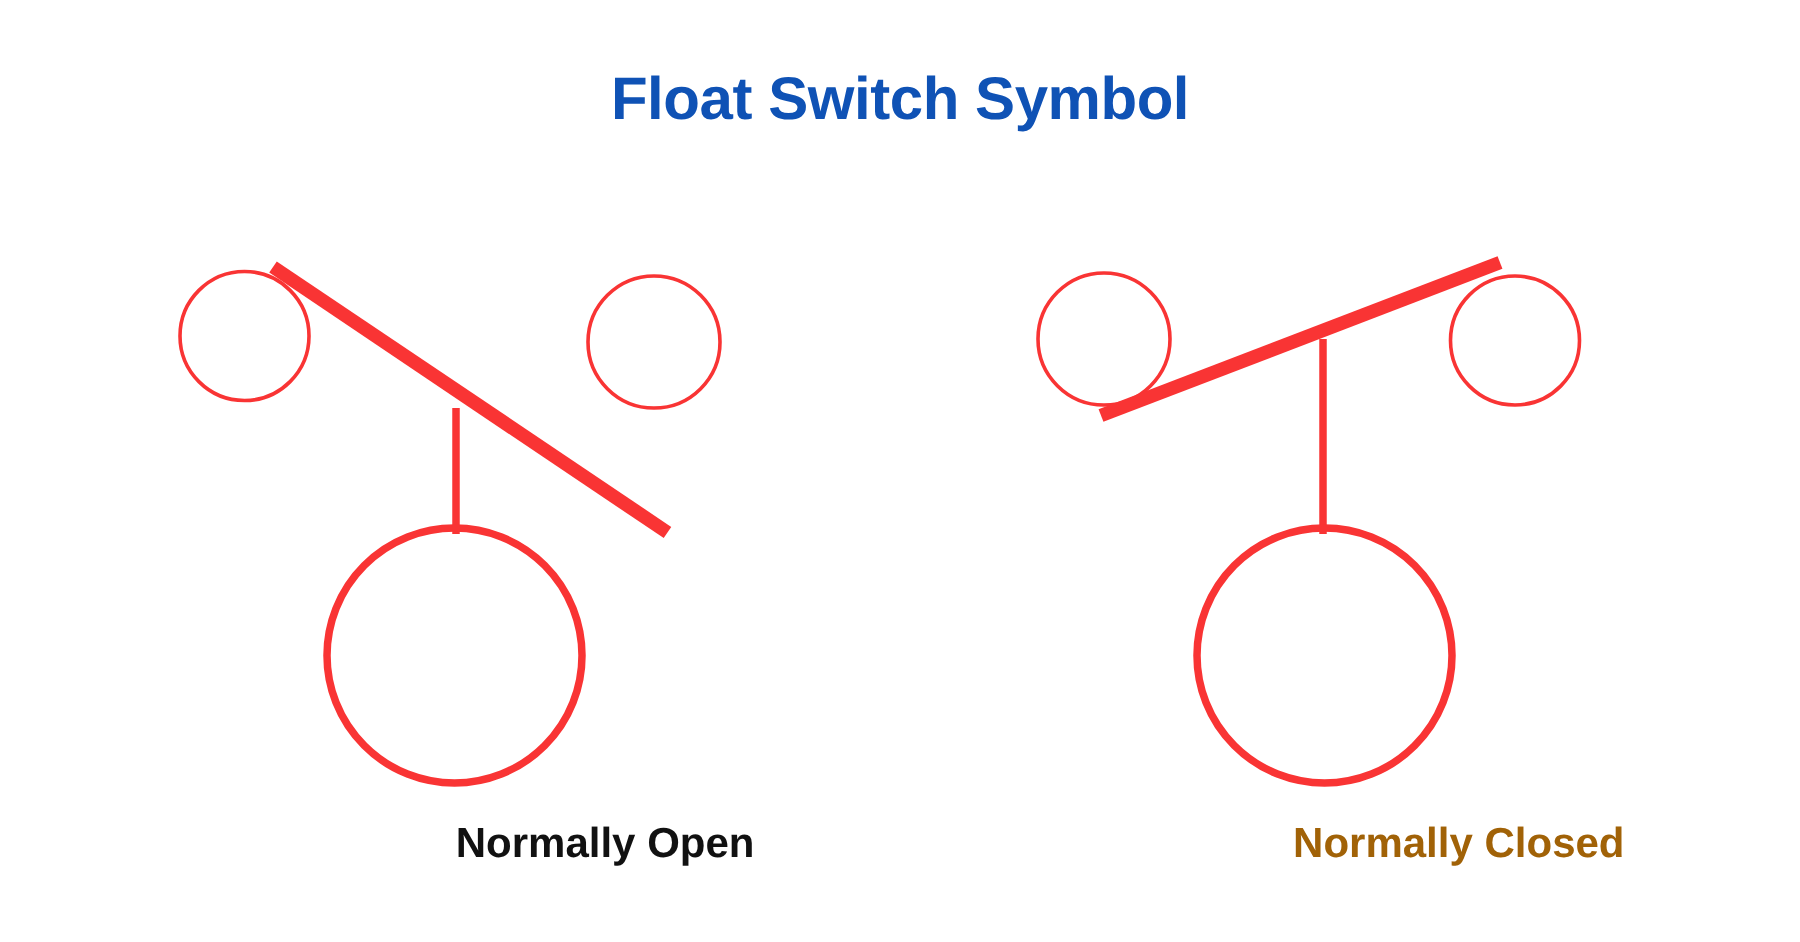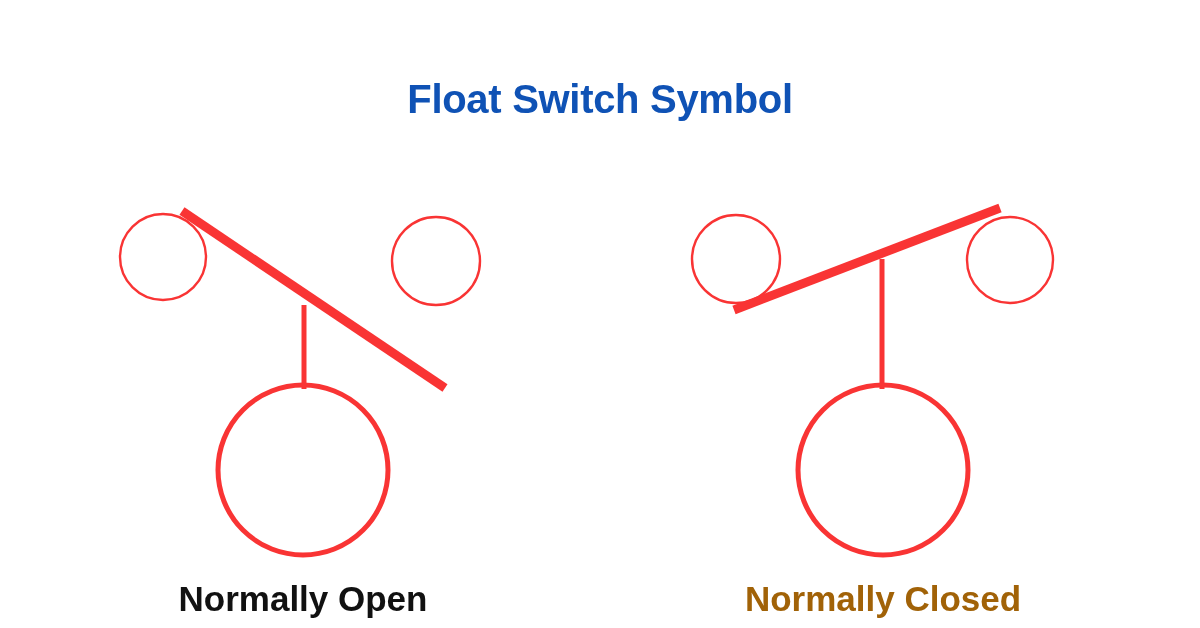--- a/index.html
+++ b/index.html
@@ -12,21 +12,20 @@
     width: 1200px;
     height: 628px;
     overflow: hidden;
     font-family: "Liberation Sans", "DejaVu Sans", sans-serif;
   }
   .page {
     position: relative;
     width: 1200px;
     height: 484px;
     background: #ffffff;
-    margin-top: 33px;
   }
   .title {
     position: absolute;
     left: 0;
     top: 46px;
     width: 1200px;
     text-align: center;
     font-family: "Liberation Sans", "DejaVu Sans", sans-serif;
     font-size: 40px;
     font-weight: bold;
@@ -39,26 +38,26 @@
     position: absolute;
     left: 0;
     top: 0;
     width: 1200px;
     height: 628px;
   }
   .caption {
     position: absolute;
     top: 548px;
     font-family: "Liberation Sans", "DejaVu Sans", sans-serif;
-    font-size: 35px;
+    font-size: 28px;
     font-weight: bold;
     color: #111111;
     line-height: 1;
     white-space: nowrap;
-    text-align: center;
+    text-align: right;
   }
   .caption--left  { left: 103px; width: 400px; }
   .caption--right { left: 683px; width: 400px; }
 </style>
 </head>
 <body style="background: rgb(255, 255, 255);">
 
 <div class="page" style="background: rgb(255, 255, 255);">
 
   <div class="title" style="color: rgb(15, 82, 181);">Float Switch Symbol</div>

